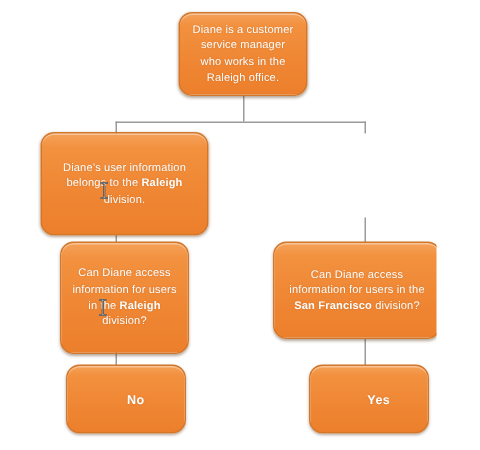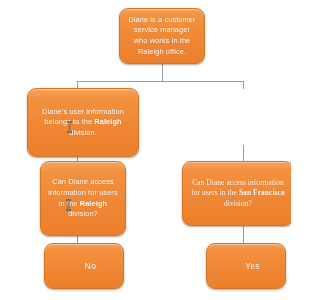--- a/index.html
+++ b/index.html
@@ -67,32 +67,32 @@
     text-shadow: 0 0 1px rgba(140,70,20,0.35);
   }
   .node-text b {
     font-weight: bold;
     color: #ffffff;
   }
 
   
   .node.answer .node-text {
     font-size: 8.4px;
-    font-weight: normal;
+    font-weight: bold;
     line-height: 12px;
     letter-spacing: 0.3px;
     padding-left: 20px;
   }
 
   
   #node-root        { left: 103px; top: 8px;   width: 86px;  height: 56px; }
   #node-user-info   { left: 11px;  top: 88px;  width: 112px; height: 69px; }
   #node-role        { left: 166px; top: 88px;  width: 112px; height: 57px; }
   #node-q-raleigh   { left: 24px;  top: 161px; width: 86px;  height: 75px; }
-  #node-q-sf        { left: 166px; top: 161px; width: 112px; height: 65px; font-family: Liberation Serif, serif; }
+  #node-q-sf        { left: 166px; top: 161px; width: 112px; height: 65px; }
   #node-answer-no   { left: 28px;  top: 243px; width: 80px;  height: 46px; }
   #node-answer-yes  { left: 190px; top: 243px; width: 80px;  height: 46px; justify-content: flex-end; }
 
   
   #conn-root-down   { left: 146px; top: 64px;  height: 17px; }
   #conn-split       { left: 61px;  top: 81px;  width: 167px; }
   #conn-split-left  { left: 61px;  top: 81px;  height: 8px; }
   #conn-split-right { left: 227px; top: 81px;  height: 8px; }
   #conn-left-mid    { left: 61px;  top: 145px; height: 17px; }
   #conn-right-mid   { left: 227px; top: 145px; height: 17px; }

